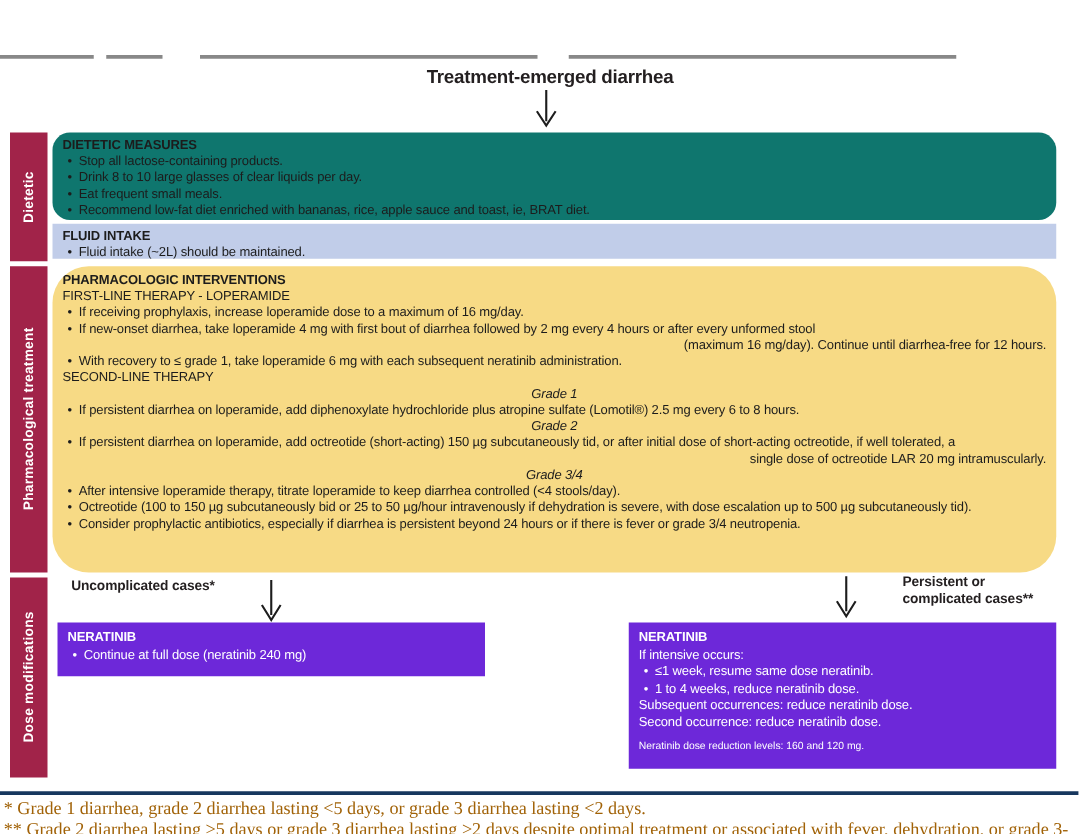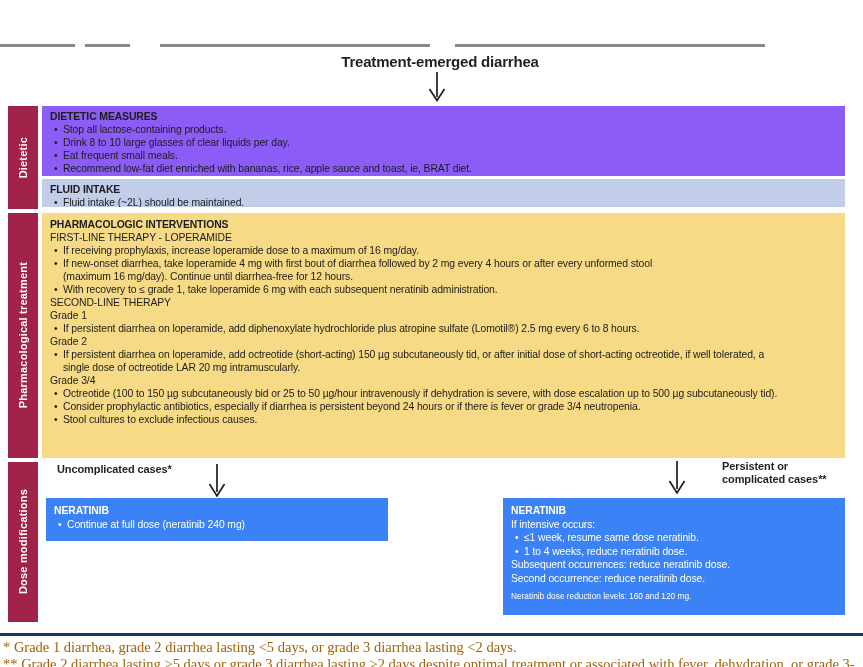--- a/index.html
+++ b/index.html
@@ -12,32 +12,32 @@
          font-size:15px;font-weight:bold;color:#231f20;letter-spacing:-0.2px;}
   
   .bar{position:absolute;left:8px;width:30px;background:#a12349;color:#ffffff;
        display:flex;align-items:center;justify-content:center;}
   .bar span{writing-mode:vertical-rl;transform:rotate(180deg);font-weight:bold;
             font-size:11px;white-space:nowrap;letter-spacing:0.2px;}
   
   .box{position:absolute;left:42px;width:803px;box-sizing:border-box;
        padding:4px 8px 0 8px;font-size:10.4px;line-height:13px;color:#1c1c1c;
        letter-spacing:-0.1px;overflow:hidden;}
-  .teal{background:#8b5cf6;}
+  .teal{background:#0f766e;border-radius:14px;}
   .lblue{background:#c1cde9;}
-  .yellow{background:#f7da85;padding-top:5px;}
+  .yellow{background:#f7da85;padding-top:5px;border-radius:29px;}
   .hdr{font-weight:bold;}
-  .it{}
+  .it{font-style:italic;text-align:center;}
   .bli{padding-left:13px;position:relative;}
   .bli::before{content:"\2022";position:absolute;left:4px;}
-  .cont{padding-left:13px;}
+  .cont{padding-left:13px;text-align:right;}
   
   .branch-label{position:absolute;font-weight:bold;font-size:11px;line-height:13px;
                 color:#231f20;letter-spacing:-0.1px;}
-  .bluebox{position:absolute;background:#3b82f6;color:#ffffff;box-sizing:border-box;
+  .bluebox{position:absolute;background:#6d28d9;color:#ffffff;box-sizing:border-box;
            padding:6px 16px 0 8px;font-size:10.4px;line-height:13.5px;
            letter-spacing:-0.1px;overflow:hidden;}
   .bluebox .hdr{font-weight:bold;}
   .note{font-size:8.3px;margin-top:5px;letter-spacing:0;}
   .arrow{position:absolute;}
   
   .rule{position:absolute;left:0;top:589px;width:863px;height:3px;background:#17375e;}
   .fnotes{position:absolute;left:3px;top:595px;width:857px;
           font-family:"Liberation Serif",serif;font-size:14.5px;line-height:17px;color:#a16207;}
 </style>
@@ -86,23 +86,23 @@
     <div class="bli">If new-onset diarrhea, take loperamide 4 mg with first bout of diarrhea followed by 2 mg every 4 hours or after every unformed stool</div>
     <div class="cont">(maximum 16 mg/day). Continue until diarrhea-free for 12 hours.</div>
     <div class="bli">With recovery to ≤ grade 1, take loperamide 6 mg with each subsequent neratinib administration.</div>
     <div>SECOND-LINE THERAPY</div>
     <div class="it">Grade 1</div>
     <div class="bli">If persistent diarrhea on loperamide, add diphenoxylate hydrochloride plus atropine sulfate (Lomotil®) 2.5 mg every 6 to 8 hours.</div>
     <div class="it">Grade 2</div>
     <div class="bli">If persistent diarrhea on loperamide, add octreotide (short-acting) 150 µg subcutaneously tid, or after initial dose of short-acting octreotide, if well tolerated, a</div>
     <div class="cont">single dose of octreotide LAR 20 mg intramuscularly.</div>
     <div class="it">Grade 3/4</div>
+    <div class="bli">After intensive loperamide therapy, titrate loperamide to keep diarrhea controlled (&lt;4 stools/day).</div>
     <div class="bli">Octreotide (100 to 150 µg subcutaneously bid or 25 to 50 µg/hour intravenously if dehydration is severe, with dose escalation up to 500 µg subcutaneously tid).</div>
     <div class="bli">Consider prophylactic antibiotics, especially if diarrhea is persistent beyond 24 hours or if there is fever or grade 3/4 neutropenia.</div>
-    <div class="bli">Stool cultures to exclude infectious causes.</div>
   </div>
 
   <div class="branch-label" style="left:57px;top:419px">Uncomplicated cases*</div>
   <svg class="arrow" style="left:205px;top:419px" width="24" height="36" viewBox="0 0 24 36">
     <path d="M12 1 V29 M4.5 21 L12 33 L19.5 21" stroke="#1d1d1d" stroke-width="1.7" fill="none"></path>
   </svg>
   <svg class="arrow" style="left:665px;top:416px" width="24" height="36" viewBox="0 0 24 36">
     <path d="M12 1 V29 M4.5 21 L12 33 L19.5 21" stroke="#1d1d1d" stroke-width="1.7" fill="none"></path>
   </svg>
   <div class="branch-label" style="left:722px;top:416px;width:135px">

